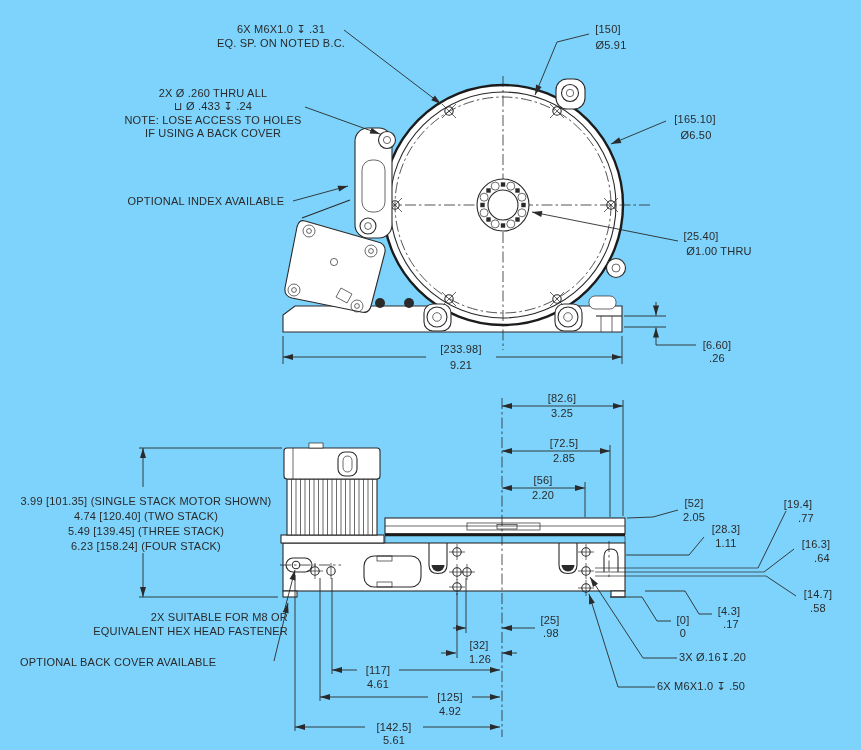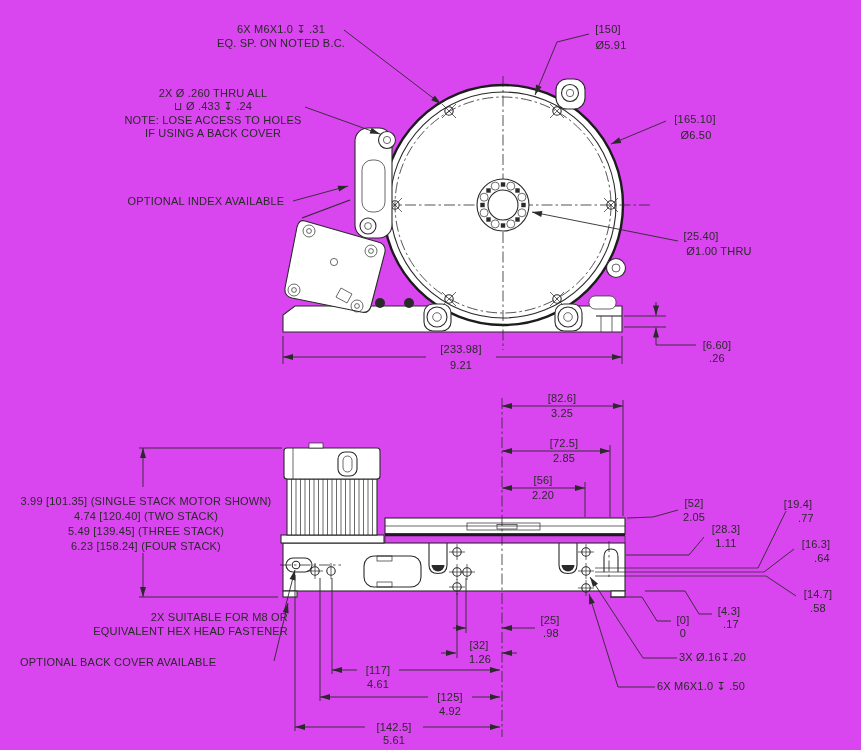--- a/index.html
+++ b/index.html
@@ -1,16 +1,16 @@
 <!DOCTYPE html>
 <html><head>
 <meta charset="utf-8">
 <style>
   html,body{margin:0;padding:0;background:#ffffff;}
-  .stage{width:861px;height:750px;position:relative;background:#d946ef;overflow:hidden;}
+  .stage{width:861px;height:750px;position:relative;background:#7dd3fc;overflow:hidden;}
   svg{display:block;}
   .t{font-family:"Liberation Sans","DejaVu Sans",sans-serif;font-size:11px;fill:#2a2a2a;letter-spacing:.2px;}
   .tm{text-anchor:middle;}
   .te{text-anchor:end;}
   .ln{stroke:#2a2a2a;stroke-width:1.1;fill:none;}
   .lnb{stroke:#1c1c1c;stroke-width:2.4;fill:none;}
   .lnt{stroke:#2a2a2a;stroke-width:0.7;fill:none;}
   .dim{stroke:#2a2a2a;stroke-width:0.9;fill:none;}
   .cl{stroke:#2a2a2a;stroke-width:0.8;fill:none;stroke-dasharray:11 3 2.5 3;}
   .wh{fill:#ffffff;}

